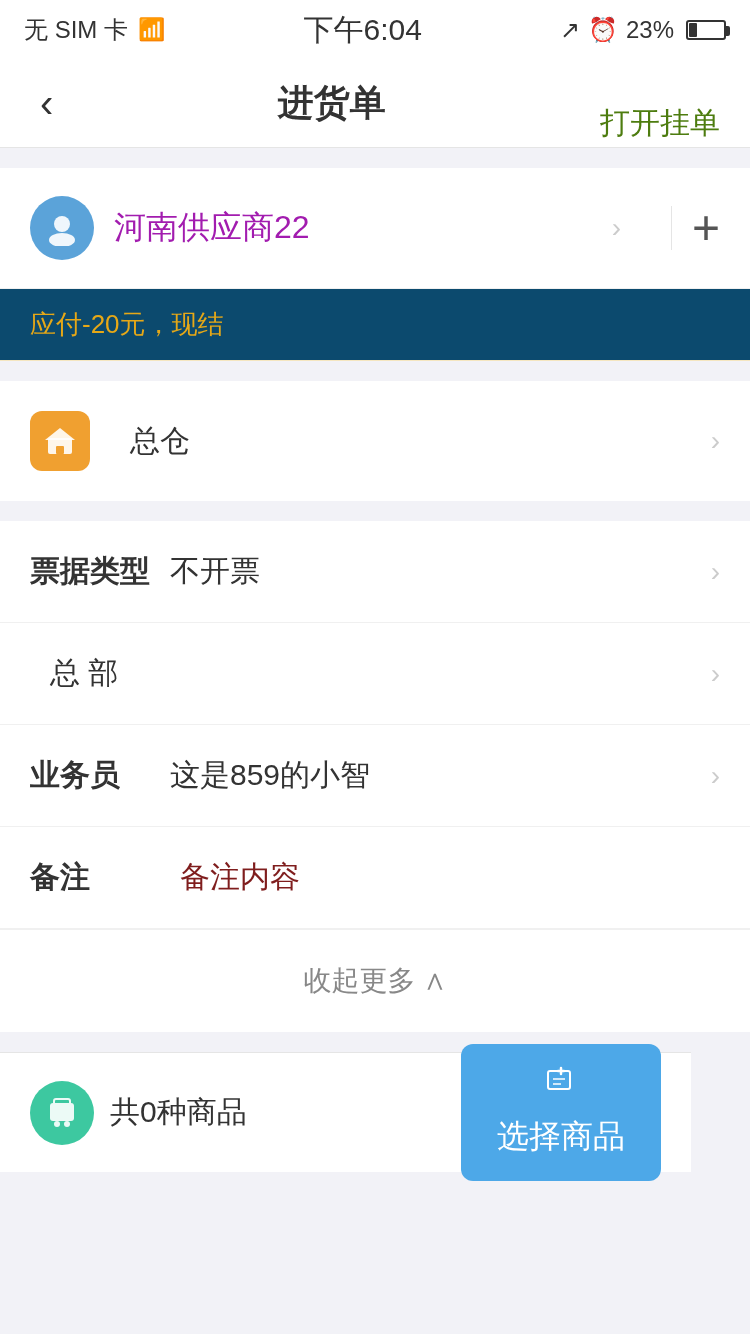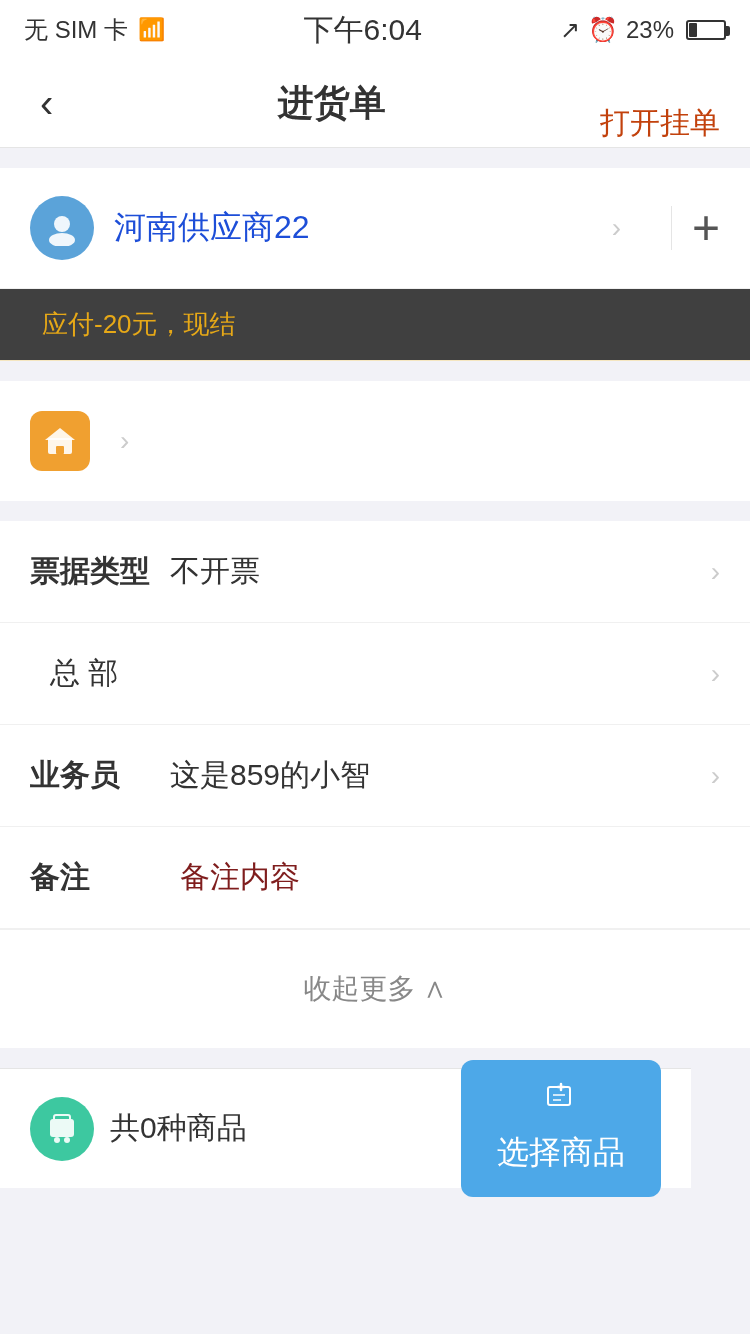--- a/index.html
+++ b/index.html
@@ -76,21 +76,21 @@
       cursor: pointer;
       padding: 10px;
     }
     .nav-title {
       font-size: 36px;
       font-weight: 600;
       color: #333;
     }
     .nav-action {
       font-size: 30px;
-      color: #c2410c;
+      color: #4d7c0f;
       cursor: pointer;
       margin-top: 40px;
     }
 
     
     .card {
       background: #fff;
       margin-bottom: 0;
     }
 
@@ -111,21 +111,21 @@
       align-items: center;
       justify-content: center;
       margin-right: 20px;
       flex-shrink: 0;
       color: #fff;
       font-size: 36px;
     }
     .supplier-name {
       flex: 1;
       font-size: 32px;
-      color: #1d4ed8;
+      color: #a21caf;
     }
     .supplier-chevron {
       color: #ccc;
       font-size: 28px;
       margin-right: 30px;
     }
     .supplier-add {
       font-size: 48px;
       color: #555;
       cursor: pointer;
@@ -133,22 +133,22 @@
     }
     .divider-vertical {
       width: 1px;
       height: 44px;
       background: #e5e5e5;
       margin: 0 20px 0 20px;
     }
 
     
     .notice-row {
-      background: #404040;
-      padding: 18px 42px;
+      background: #0c4a6e;
+      padding: 18px 30px;
       font-size: 26px;
       color: #e6a817;
       border-bottom: 1px solid #f5e6c0;
     }
 
     
     .section-spacer { height: 20px; background: #f2f2f7; }
 
     
     .form-row {
@@ -192,21 +192,21 @@
     .form-chevron {
       color: #ccc;
       font-size: 28px;
       margin-left: 10px;
     }
 
     
     .collapse-row {
       background: #fff;
       text-align: center;
-      padding: 40px;
+      padding: 32px;
       font-size: 28px;
       color: #888;
       cursor: pointer;
       border-top: 1px solid #f0f0f0;
     }
 
     
     .bottom-bar {
       width: 691px;
       height: 120px;
@@ -311,20 +311,21 @@
 
 <div class="card">
   <div class="form-row">
     <div class="form-icon">
       <svg width="34" height="34" viewBox="0 0 34 34" fill="none" xmlns="http://www.w3.org/2000/svg">
         <rect x="5" y="14" width="24" height="16" rx="2" fill="white" opacity="0.9"></rect>
         <polygon points="2,16 17,4 32,16" fill="white" opacity="0.9"></polygon>
         <rect x="13" y="22" width="8" height="8" rx="1" fill="#f0a030"></rect>
       </svg>
     </div>
+    <span class="form-value">总仓</span>
     <span class="form-chevron">›</span>
   </div>
 </div>
 
 <div class="section-spacer"></div>
 
 <div class="card">
 
   <div class="form-row">
     <span class="form-label">票据类型</span>

